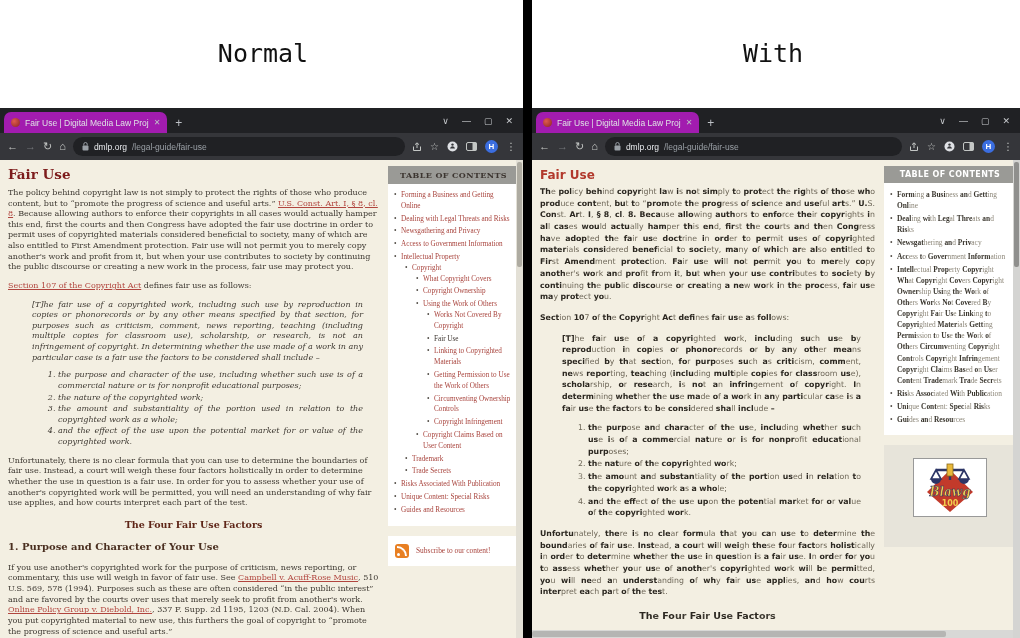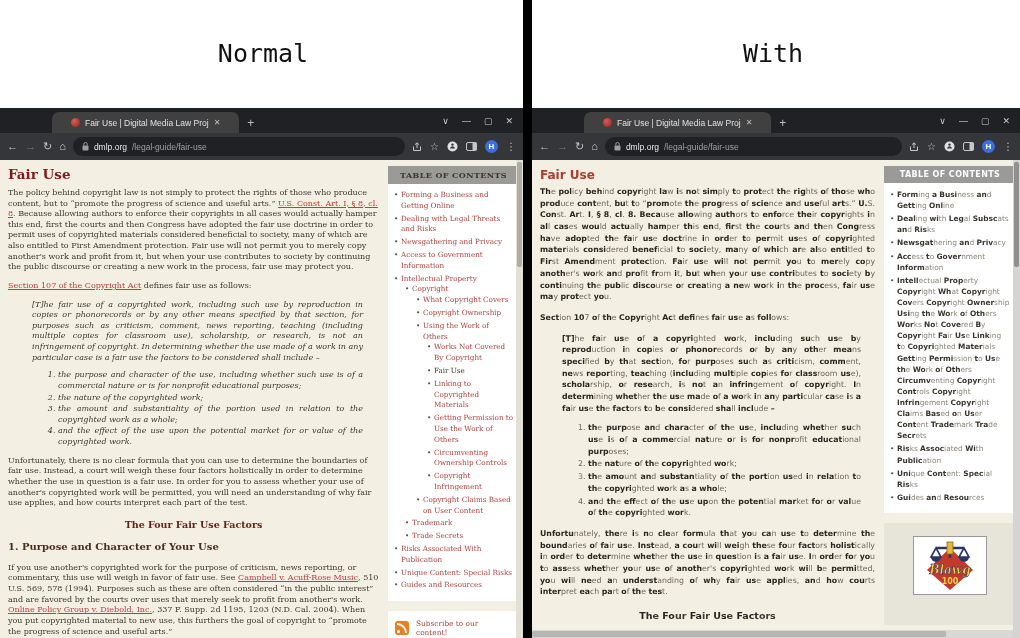--- a/index.html
+++ b/index.html
@@ -9,22 +9,22 @@
   .banner{position:absolute;top:0;left:8px;width:1020px;height:108px;background:#fff;display:flex;}
   .banner-half{width:50%;display:flex;align-items:center;justify-content:center;
                font-family:"DejaVu Sans Mono",monospace;font-size:25px;color:#111;
                text-align:center;line-height:1.15;}
   .divider{position:absolute;left:523px;top:0;width:9px;height:638px;background:#000;z-index:50;}
   
   .window{position:absolute;top:108px;height:530px;overflow:hidden;background:#f3efe2;}
   #win-normal{left:0;width:523px;}
   #win-readifast{left:532px;width:488px;}
   .tabstrip{height:25px;background:#202124;display:flex;align-items:flex-end;padding:0 4px;}
-  .tab{background:#404040;border-radius:7px 7px 0 0;height:21px;display:flex;align-items:center;
-       gap:5px;padding:0 19px;max-width:185px;min-width:0;margin-left:48px;}
+  .tab{background:#a21caf;border-radius:7px 7px 0 0;height:21px;display:flex;align-items:center;
+       gap:5px;padding:0 7px;max-width:185px;min-width:0;}
   .favicon{width:9px;height:9px;border-radius:50%;background:radial-gradient(circle at 35% 35%,#e05a4e,#8c2420);flex:none;}
   .tab-title{color:#dfe1e5;font-size:8.5px;white-space:nowrap;overflow:hidden;text-overflow:ellipsis;}
   .tab-close{color:#bdc1c6;font-size:8px;flex:none;}
   .newtab{color:#bdc1c6;font-size:12px;margin:0 8px 3px 8px;}
   .win-controls{margin-left:auto;color:#c7cacd;font-size:9px;display:flex;gap:13px;
                 align-self:center;padding-right:6px;letter-spacing:0;}
   .toolbar{height:27px;background:#35363a;display:flex;align-items:center;padding:0 7px;gap:7px;}
   .navic{color:#c4c7c5;font-size:11px;line-height:1;}
   .navic.dim{color:#74777b;}
   .urlbar{flex:1;min-width:0;background:#202124;border-radius:10px;height:19px;display:flex;
@@ -68,33 +68,33 @@
   .sbox{background:#ffffff;margin-bottom:10px;}
   .toc-header{background:#9a9a96;text-align:center;font-weight:bold;padding:4px 2px;
               letter-spacing:.4px;}
   [data-mode="plain"] .toc-header{font-family:"DejaVu Serif",serif;font-size:8px;color:#3c3530;}
   [data-mode="bionic"] .toc-header{font-family:"DejaVu Sans",sans-serif;font-size:8px;color:#fff;}
   .toc-body{padding:6px 5px 8px 2px;}
   [data-mode="plain"] .toc-body{font-family:"DejaVu Serif",serif;font-size:7.2px;line-height:1.5;}
   [data-mode="bionic"] .toc-body{font-family:"DejaVu Sans",sans-serif;font-size:7.4px;line-height:1.5;
         color:#8b8577;}
   [data-mode="bionic"] .toc-body b{color:#3a362e;}
-  ul.toc-ul{margin:0;padding-left:11px;list-style:none;}
+  ul.toc-ul{margin:0;padding-left:11px;list-style:none;font-family:Liberation Serif, serif;}
   ul.toc-ul li{position:relative;margin-bottom:2px;}
   ul.toc-ul li:before{content:"•";position:absolute;left:-7px;color:#55504a;}
   [data-mode="plain"] .toc-link{color:#a8433c;cursor:pointer;}
   [data-mode="plain"] .toc-link.active{color:#3d3530;}
   .subscribe{padding:8px 7px;}
   [data-mode="plain"] .subscribe{font-family:"DejaVu Serif",serif;font-size:7.4px;}
   [data-mode="bionic"] .subscribe{font-family:"DejaVu Sans",sans-serif;font-size:7.4px;
         line-height:1.6;color:#8b8577;}
   [data-mode="bionic"] .subscribe b{color:#3a362e;}
   .sub-row{display:flex;align-items:center;gap:7px;margin-bottom:9px;}
   .sub-row:last-child{margin-bottom:0;}
-  .sub-label{color:#a8433c;cursor:pointer;}
+  .sub-label{color:#a8433c;cursor:pointer;font-family:Liberation Serif, serif;}
   .rss-ic{width:14px;height:14px;border-radius:3px;background:#e87f22;position:relative;flex:none;}
   .rss-ic:before{content:"";position:absolute;left:2px;bottom:2px;width:3px;height:3px;border-radius:50%;background:#fff;}
   .rss-ic:after{content:"";position:absolute;left:2px;bottom:2px;width:8px;height:8px;
       border:2px solid #fff;border-bottom:none;border-left:none;border-radius:0 100% 0 0;}
   .badge-box{background:#e7e4da;display:flex;justify-content:center;padding:13px 0 30px 0;}
   .badge{width:66px;background:#fff;border:1px solid #999;padding:3px 3px 2px 3px;text-align:center;}
   .badge svg{display:block;margin:0 auto;}
   
   .vscroll{position:absolute;top:52px;right:0;bottom:0;width:7px;background:#e3e0d6;z-index:5;}
   .vthumb{position:absolute;top:2px;left:1px;width:5px;height:105px;background:#aeaba1;border-radius:2px;}
@@ -295,21 +295,21 @@
       <h2><b>Th</b>e <b>Fo</b>ur <b>Fa</b>ir <b>Us</b>e <b>Fact</b>ors</h2>
       <h3><b>1</b>. <b>Purp</b>ose <b>an</b>d <b>Chara</b>cter <b>o</b>f <b>Yo</b>ur <b>Us</b>e</h3>
 
     </div>
     <div class="sidebar">
       <div class="sbox">
         <div class="toc-header">TABLE OF CONTENTS</div>
         <div class="toc-body">
             <ul class="toc-ul d0">
               <li><b>Form</b>ing <b>a</b> <b>Busi</b>ness <b>an</b>d <b>Gett</b>ing <b>Onl</b>ine</li>
-              <li><b>Deal</b>ing <b>wi</b>th <b>Leg</b>al <b>Subsc</b>ats <b>an</b>d <b>Ris</b>ks</li>
+              <li><b>Deal</b>ing <b>wi</b>th <b>Leg</b>al <b>Thre</b>ats <b>an</b>d <b>Ris</b>ks</li>
               <li><b>Newsgat</b>hering <b>an</b>d <b>Priv</b>acy</li>
               <li><b>Acc</b>ess <b>t</b>o <b>Gover</b>nment <b>Inform</b>ation</li>
               <li><b>Intell</b>ectual <b>Prop</b>erty <b>Copyr</b>ight <b>Wh</b>at <b>Copyr</b>ight <b>Cov</b>ers <b>Copyr</b>ight <b>Owner</b>ship <b>Usi</b>ng <b>th</b>e <b>Wo</b>rk <b>o</b>f <b>Oth</b>ers <b>Wor</b>ks <b>No</b>t <b>Cove</b>red <b>B</b>y <b>Copyr</b>ight <b>Fa</b>ir <b>Us</b>e <b>Link</b>ing <b>t</b>o <b>Copyri</b>ghted <b>Mater</b>ials <b>Gett</b>ing <b>Permi</b>ssion <b>t</b>o <b>Us</b>e <b>th</b>e <b>Wo</b>rk <b>o</b>f <b>Oth</b>ers <b>Circumv</b>enting <b>Copyr</b>ight <b>Cont</b>rols <b>Copyr</b>ight <b>Infrin</b>gement <b>Copyr</b>ight <b>Cla</b>ims <b>Bas</b>ed <b>o</b>n <b>Us</b>er <b>Cont</b>ent <b>Trade</b>mark <b>Tra</b>de <b>Secr</b>ets</li>
               <li><b>Ris</b>ks <b>Assoc</b>iated <b>Wi</b>th <b>Public</b>ation</li>
               <li><b>Uni</b>que <b>Cont</b>ent: <b>Spec</b>ial <b>Ris</b>ks</li>
               <li><b>Gui</b>des <b>an</b>d <b>Resou</b>rces</li>
             </ul>
           </div>
       </div>
       <div class="badge-box">

